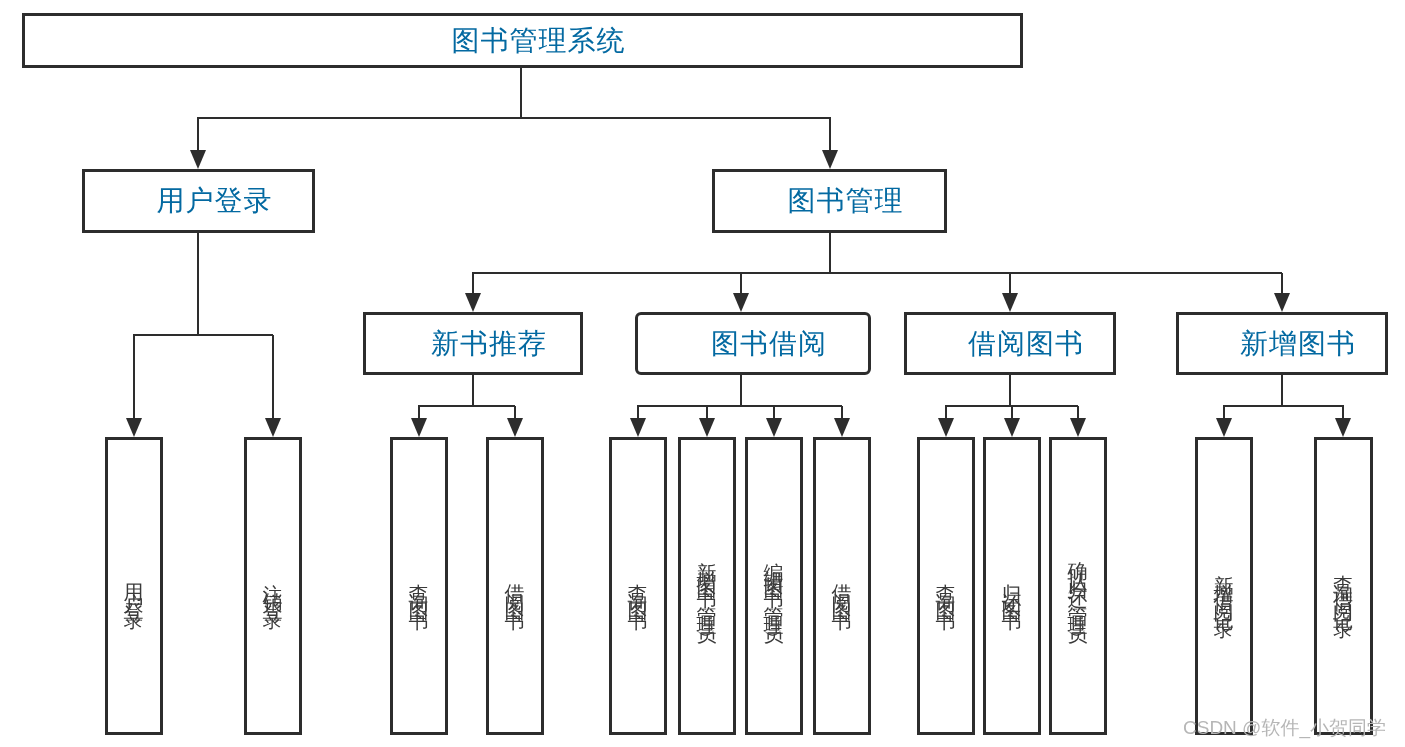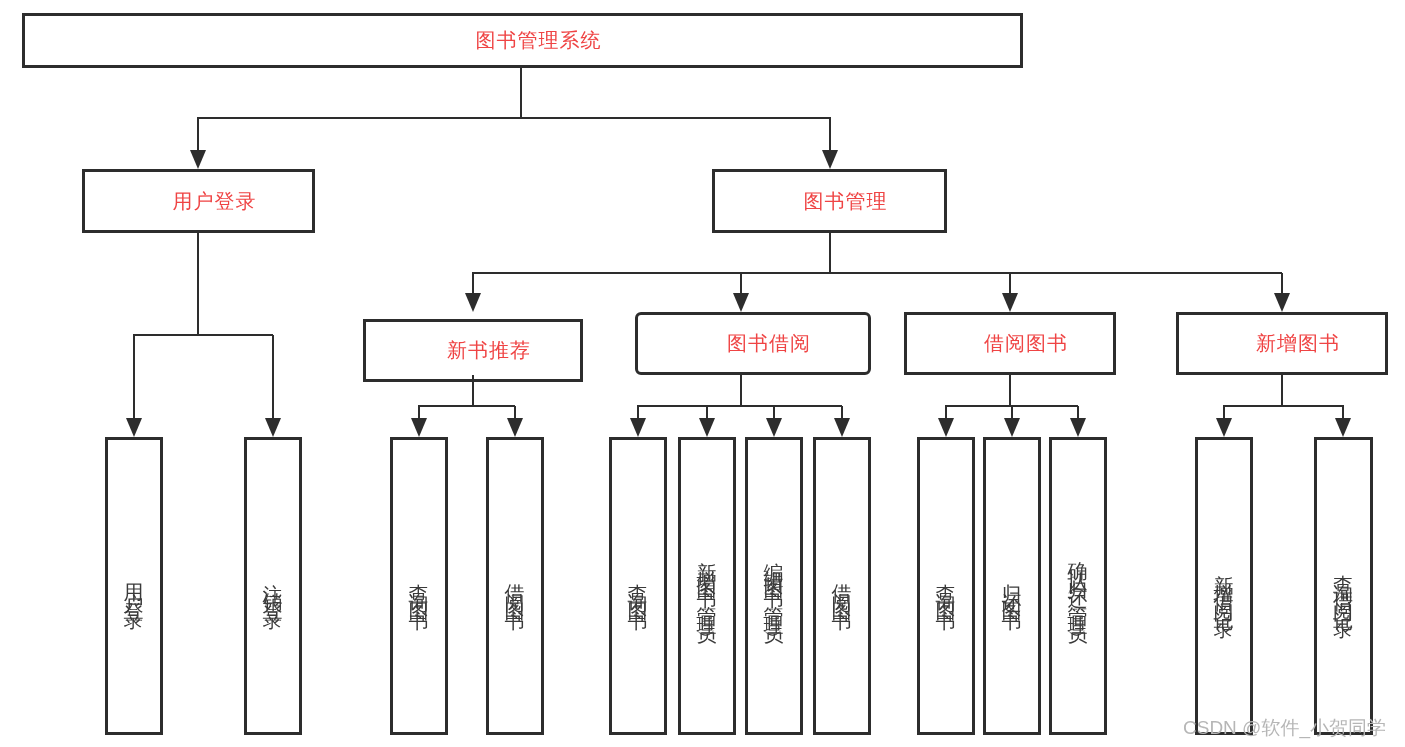--- a/index.html
+++ b/index.html
@@ -10,22 +10,22 @@
     font-family:"Liberation Sans","DejaVu Sans",sans-serif;
     overflow:hidden;
   }
   
   .box{
     position:absolute;
     box-sizing:border-box;
     border:3px solid #2d2d2d;
     background:#ffffff;
     display:flex;align-items:center;justify-content:center;
-    color:#ef4444;
-    font-size:20px;
+    color:#0369a1;
+    font-size:28px;
     letter-spacing:1px;
     white-space:nowrap;
     padding-left:32px;
   }
   .vbox{
     position:absolute;
     box-sizing:border-box;
     border:3px solid #2d2d2d;
     background:#ffffff;
     display:flex;align-items:center;justify-content:center;
@@ -92,21 +92,21 @@
   <div class="hline" style="left:472px;top:272px;width:810px;"></div>
   <div class="vline" style="left:472px;top:273px;height:22px;"></div>
   <div class="arrow" style="left:465px;top:293px;"></div>
   <div class="vline" style="left:740px;top:273px;height:22px;"></div>
   <div class="arrow" style="left:733px;top:293px;"></div>
   <div class="vline" style="left:1009px;top:273px;height:22px;"></div>
   <div class="arrow" style="left:1002px;top:293px;"></div>
   <div class="vline" style="left:1281px;top:273px;height:22px;"></div>
   <div class="arrow" style="left:1274px;top:293px;"></div>
 
-  <div class="box" style="left:363px;top:312px;width:220px;height:63px;margin-top:7px;">
+  <div class="box" style="left:363px;top:312px;width:220px;height:63px;">
     <span>新书推荐</span>
   </div>
   <div class="box" style="left:635px;top:312px;width:236px;height:63px;border-radius:6px;">
     <span>图书借阅</span>
   </div>
   <div class="box" style="left:904px;top:312px;width:212px;height:63px;">
     <span>借阅图书</span>
   </div>
   <div class="box" style="left:1176px;top:312px;width:212px;height:63px;">
     <span>新增图书</span>

